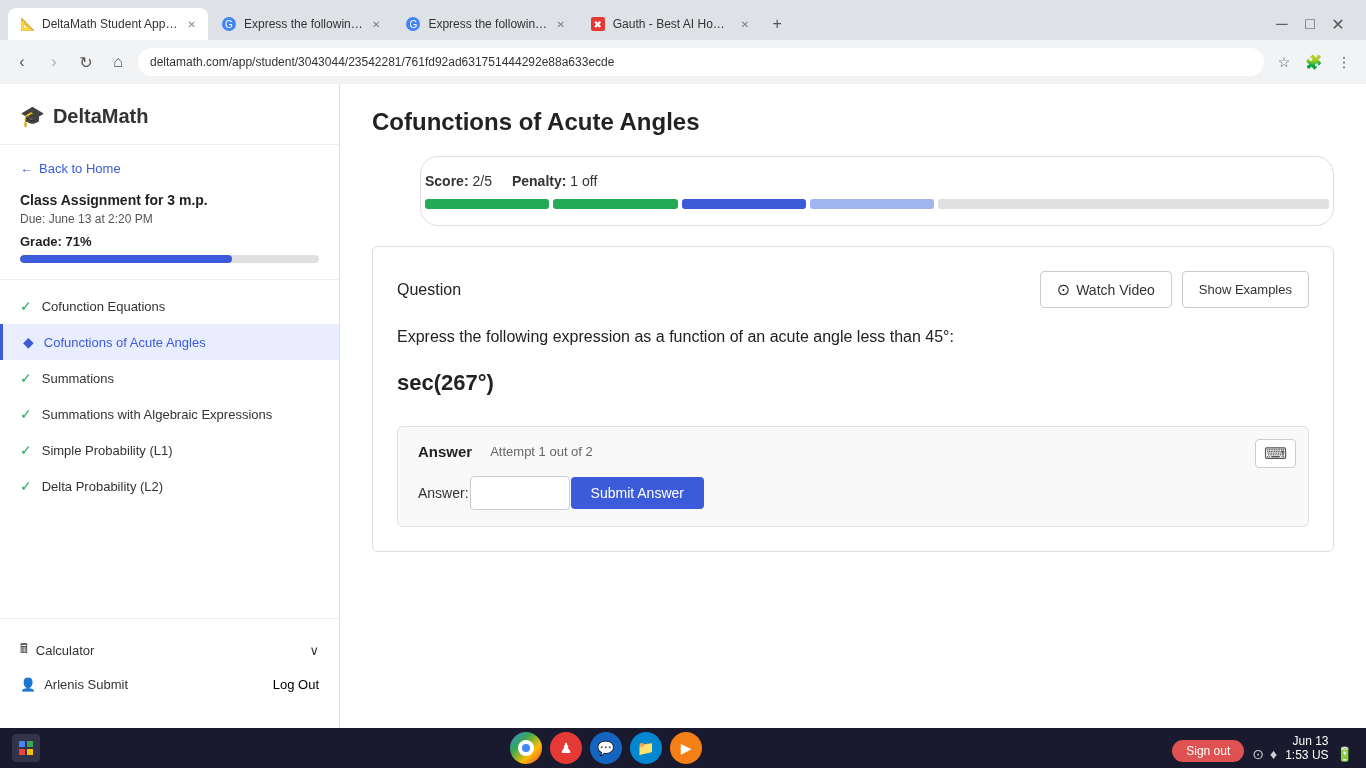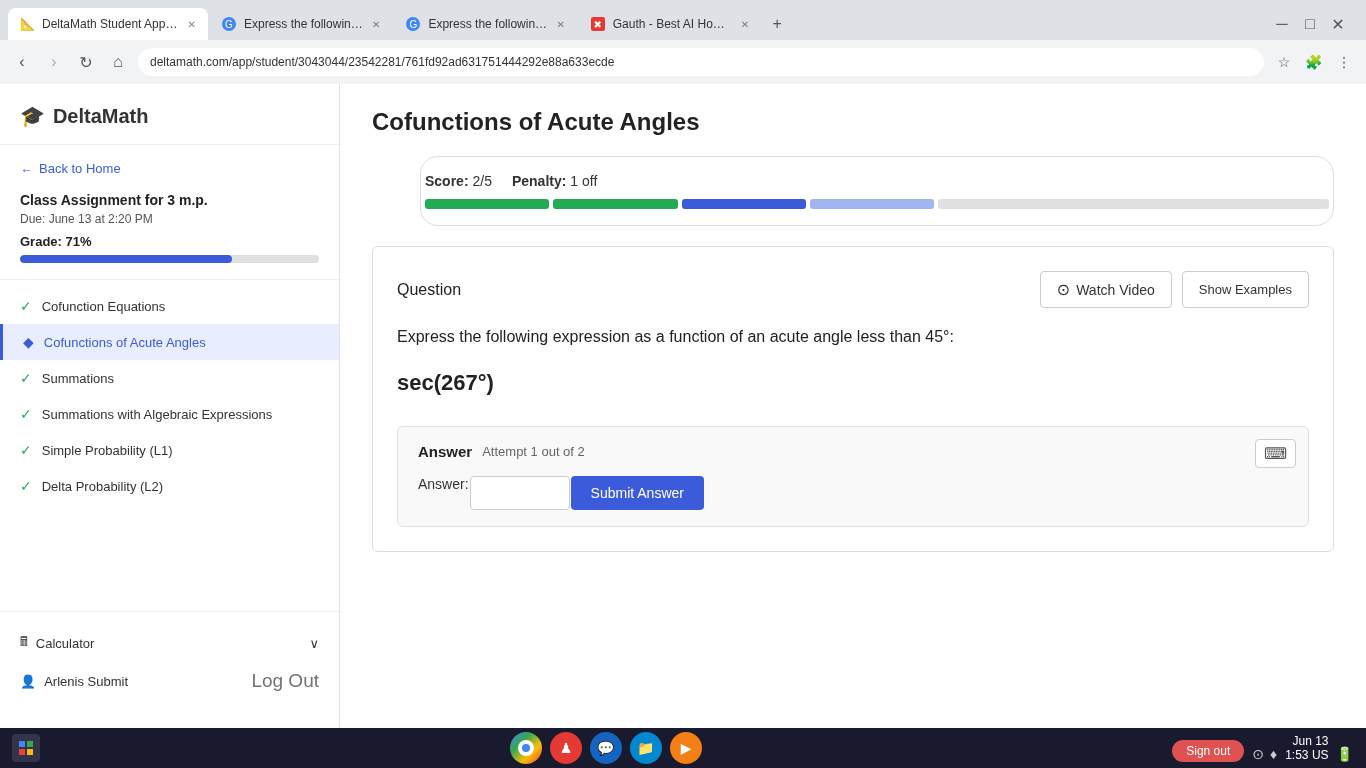--- a/index.html
+++ b/index.html
@@ -36,21 +36,21 @@
     .grade-fill { height: 100%; background: #3b5bdb; border-radius: 4px; }
     .nav-items { padding: 8px 0; }
     .nav-item { display: flex; align-items: center; gap: 10px; padding: 10px 20px; cursor: pointer; font-size: 13px; color: #333; }
     .nav-item.active { background: #e8eeff; color: #3b5bdb; border-left: 3px solid #3b5bdb; }
     .check-icon { color: #22aa55; font-size: 14px; }
     .active-icon { color: #3b5bdb; font-size: 14px; }
     .sidebar-footer { margin-top: auto; padding: 12px 20px; border-top: 1px solid #eee; }
     .calculator-row { display: flex; align-items: center; justify-content: space-between; cursor: pointer; padding: 8px 0; font-size: 13px; color: #333; }
     .user-row { display: flex; align-items: center; justify-content: space-between; padding: 8px 0; }
     .user-info { display: flex; align-items: center; gap: 8px; font-size: 13px; color: #333; }
-    .logout-btn { color: #737373; font-size: 19px; cursor: pointer; background: none; border: none; padding-left: 27px; }
+    .logout-btn { color: #000000; font-size: 13px; cursor: pointer; background: none; border: none; padding-left: 27px; }
 
     
     .main { flex: 1; overflow-y: auto; background: #fff; padding: 24px 32px; }
     .page-title { font-size: 24px; font-weight: bold; color: #222; margin-bottom: 20px; }
     .score-bar-container { border: 1px solid #ddd; border-radius: 18px; padding: 16px 4px; margin-bottom: 20px; margin-left: 48px; }
     .score-info { display: flex; align-items: center; gap: 20px; margin-bottom: 10px; font-size: 14px; color: #333; }
     .progress-segments { display: flex; gap: 4px; height: 10px; }
     .seg { height: 100%; border-radius: 3px; }
     .seg-correct { background: #22aa55; }
     .seg-active { background: #3b5bdb; }
@@ -59,25 +59,25 @@
 
     .question-panel { border: 1px solid #ddd; border-radius: 6px; padding: 24px; }
     .question-header { display: flex; align-items: center; justify-content: space-between; margin-bottom: 20px; }
     .question-label { font-size: 16px; font-weight: normal; color: #222; }
     .question-buttons { display: flex; gap: 10px; }
     .watch-btn { display: flex; align-items: center; gap: 6px; padding: 8px 16px; border: 1px solid #ccc; border-radius: 4px; background: #fff; cursor: pointer; font-size: 14px; color: #333; }
     .show-btn { padding: 8px 16px; border: 1px solid #ccc; border-radius: 4px; background: #fff; cursor: pointer; font-size: 13px; color: #333; }
     .question-text { font-size: 16px; color: #222; margin-bottom: 24px; }
     .math-expression { font-size: 22px; font-weight: bold; margin: 20px 0 30px; color: #222; }
     .answer-section { background: #f9f9f9; border: 1px solid #e0e0e0; border-radius: 6px; padding: 16px 20px; position: relative; }
-    .answer-header { display: flex; align-items: center; gap: 10px; margin-bottom: 16px; }
+    .answer-header { display: flex; align-items: center; gap: 18px; margin-bottom: 16px; }
     .answer-label { font-weight: bold; font-size: 15px; color: #222; }
     .attempt-text { font-size: 13px; color: #666; }
     .keyboard-icon-btn { position: absolute; top: 12px; right: 12px; border: 1px solid #ccc; border-radius: 4px; background: #fff; padding: 4px 8px; cursor: pointer; font-size: 16px; color: #555; }
-    .answer-input-row { display: flex; gap: 1px; }
+    .answer-input-row { display: flex; align-items: center; gap: 1px; }
     .answer-input-label { font-size: 14px; color: #333; font-weight: 500; }
     .answer-input { width: 100px; height: 34px; border: 1px solid #ccc; border-radius: 4px; padding: 0 8px; font-size: 14px; outline: none; }
     .submit-btn { padding: 8px 20px; background: #3b5bdb; color: #fff; border: none; border-radius: 4px; cursor: pointer; font-size: 14px; font-weight: 500; }
 
     
     .taskbar { height: 40px; background: #1a1a2e; display: flex; align-items: center; justify-content: space-between; padding: 0 12px; flex-shrink: 0; }
     .taskbar-left { display: flex; align-items: center; }
     .taskbar-center { display: flex; align-items: center; gap: 8px; }
     .taskbar-app { width: 32px; height: 32px; border-radius: 50%; display: flex; align-items: center; justify-content: center; cursor: pointer; font-size: 16px; }
     .taskbar-right { display: flex; align-items: flex-end; gap: 8px; }

